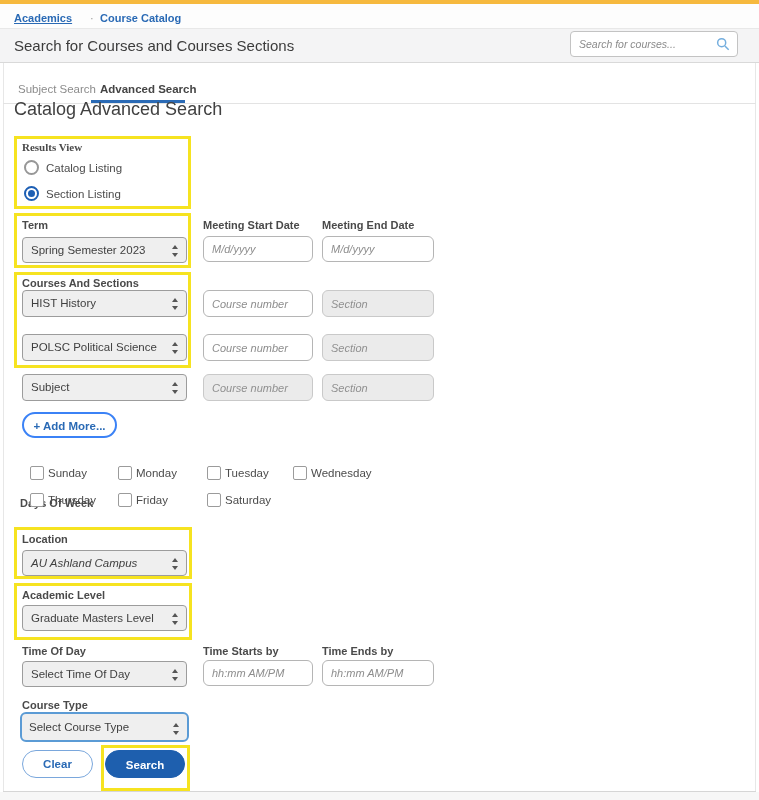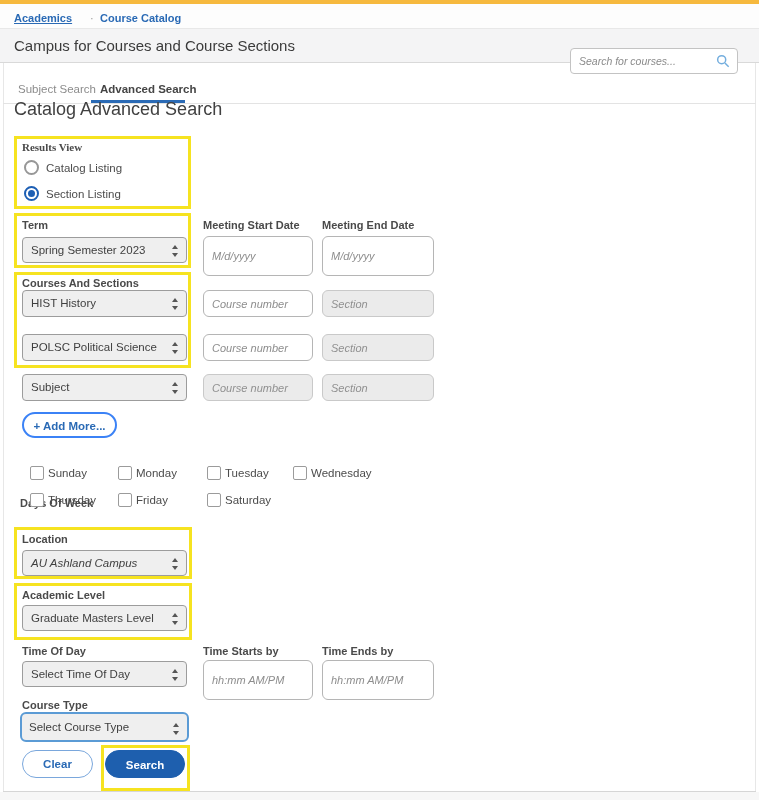--- a/index.html
+++ b/index.html
@@ -8,21 +8,21 @@
 
   
   .topbar { position:absolute; left:0; top:0; width:759px; height:4px; background:#f6b93e; }
   .crumbrow { position:absolute; left:0; top:4px; width:759px; height:24px; background:#fdfdfd; }
   .crumb { position:absolute; top:8px; font-size:11px; font-weight:700; color:#2a6ab5; text-decoration:none; }
   .crumb.u { text-decoration:underline; }
   .crumb-sep { position:absolute; top:8px; font-size:11px; color:#9a9a9a; }
 
   .titleband { position:absolute; left:0; top:28px; width:759px; height:35px; background:#f4f4f5; border-top:1px solid #e8e8e8; border-bottom:1px solid #d9d9d9; }
   .pagetitle { position:absolute; left:14px; top:37px; font-size:15px; color:#3b3b3b; }
-  .hsearch { position:absolute; left:570px; top:48px; width:168px; height:26px; background:#fff; border:1px solid #c3c3c3; border-radius:4px; }
+  .hsearch { position:absolute; left:570px; top:31px; width:168px; height:26px; background:#fff; border:1px solid #c3c3c3; border-radius:4px; }
   .hsearch input { position:absolute; left:8px; top:1px; width:140px; height:22px; border:none; outline:none; font-family:"Liberation Sans", sans-serif; font-size:10.5px; color:#444; background:transparent; }
   .hsearch input::placeholder { font-style:italic; color:#8b8b8b; }
   .hsearch .mag { position:absolute; right:7px; top:5px; width:14px; height:14px; }
 
   
   .vline { position:absolute; top:63px; width:1px; height:729px; background:#e7e7e7; }
   .hline-bottom { position:absolute; left:3px; top:791px; width:753px; height:1px; background:#d6d6d6; }
   .belowfoot { position:absolute; left:0; top:792px; width:759px; height:8px; background:#f7f7f7; }
 
   
@@ -36,21 +36,21 @@
 
   
   .ybox { position:absolute; border:3px solid #f6e320; pointer-events:none; }
 
   
   .lbl { position:absolute; font-size:11px; font-weight:700; color:#4a4a4a; white-space:nowrap; }
   .sel { position:absolute; width:165px; height:26px; background:#efefef; border:1px solid #9c9c9c; border-radius:4px; font-size:11.5px; color:#3f3f3f; line-height:24px; padding-left:8px; cursor:pointer; white-space:nowrap; overflow:hidden; }
   .stepper { position:absolute; right:7px; top:6px; width:7px; height:14px; }
   .stepper .up { position:absolute; left:0; top:1px; width:0; height:0; border-left:3.5px solid transparent; border-right:3.5px solid transparent; border-bottom:4px solid #555; }
   .stepper .dn { position:absolute; left:0; bottom:1px; width:0; height:0; border-left:3.5px solid transparent; border-right:3.5px solid transparent; border-top:4px solid #555; }
-  .inp { position:absolute; height:40px; background:#fff; border:1px solid #b5b5b5; border-radius:6px; font-family:"Liberation Sans", sans-serif; font-size:11px; color:#444; padding:0 8px; outline:none; }
+  .inp { position:absolute; height:26px; background:#fff; border:1px solid #b5b5b5; border-radius:6px; font-family:"Liberation Sans", sans-serif; font-size:11px; color:#444; padding:0 8px; outline:none; }
   .inp::placeholder { font-style:italic; color:#8d8d8d; }
   .inp.dis { background:#ebebeb; border-color:#c9c9c9; }
   .inp.dis::placeholder { color:#909090; }
 
   
   .radio { position:absolute; width:15px; height:15px; border-radius:50%; background:#fff; border:2px solid #979797; cursor:pointer; }
   .radio.on { border-color:#1d5fb4; }
   .radio.on .dot { position:absolute; left:2px; top:2px; width:7px; height:7px; border-radius:50%; background:#1d5fb4; }
   .optlabel { position:absolute; font-size:11.5px; color:#4c4c4c; white-space:nowrap; }
   .cb { position:absolute; width:14px; height:14px; background:#fff; border:1px solid #9b9b9b; border-radius:2px; cursor:pointer; }
@@ -70,21 +70,21 @@
 
   <div class="topbar"></div>
 
   <div class="crumbrow">
     <a class="crumb u" style="left:14px;">Academics</a>
     <span class="crumb-sep" style="left:90px;">·</span>
     <a class="crumb" style="left:100px;">Course Catalog</a>
   </div>
 
   <div class="titleband"></div>
-  <div class="pagetitle">Campus for Courses and Course Sections</div>
+  <div class="pagetitle">Search for Courses and Courses Sections</div>
   <div class="hsearch">
     <input type="text" placeholder="Search for courses..." style="">
     <svg class="mag" viewBox="0 0 16 16">
       <circle cx="6.5" cy="6.5" r="4.6" fill="none" stroke="#74aede" stroke-width="1.7"></circle>
       <line x1="10.2" y1="10.2" x2="14.5" y2="14.5" stroke="#74aede" stroke-width="1.7"></line>
     </svg>
   </div>
 
   <div class="vline" style="left:3px;"></div>
   <div class="vline" style="left:755px;"></div>

